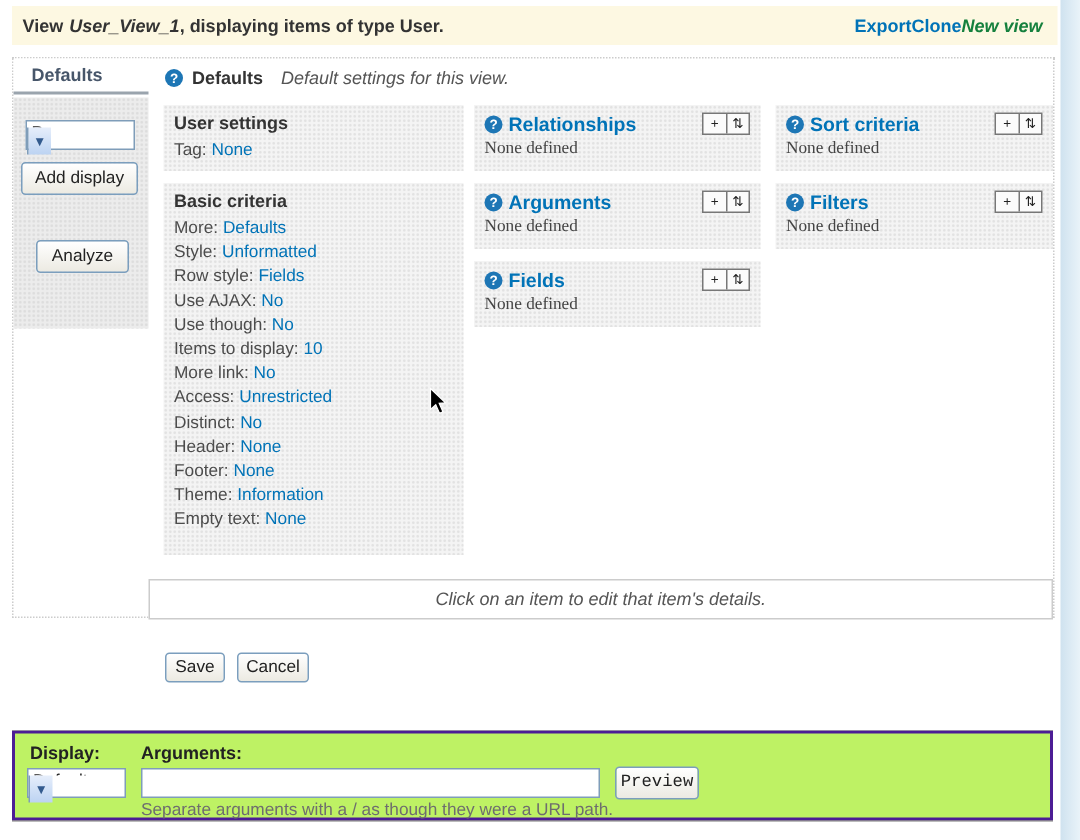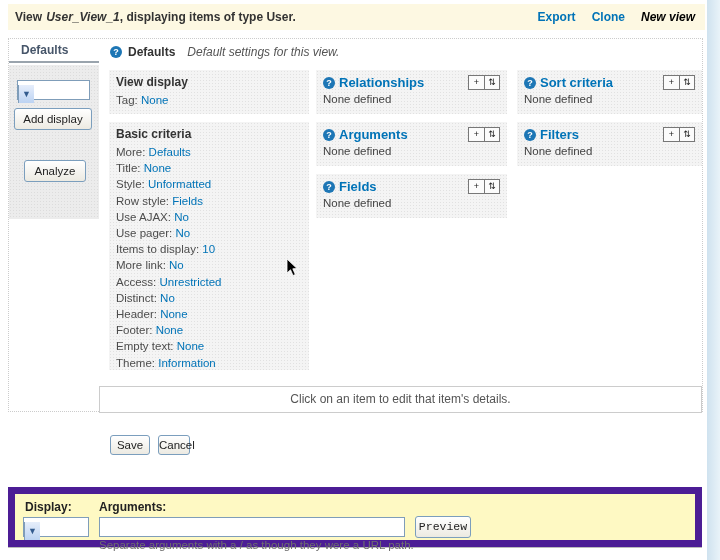--- a/index.html
+++ b/index.html
@@ -8,23 +8,23 @@
 
   
   .edge-strip { position:absolute; top:0; right:0; width:13px; height:560px;
     background:linear-gradient(to right,#cfe2ef,#e9f3f9); }
 
   
   .topbar { position:absolute; left:8px; top:4px; width:697px; height:26px;
     background:#fdf8e2; display:flex; align-items:center; padding:0 10px 0 7px; }
   .topbar .msg { font-weight:bold; color:#333; }
   .topbar .vname { font-style:italic; font-weight:bold; margin-left:4px; }
-  .topbar .links { margin-left:auto; display:flex; gap:16px; }
+  .topbar .links { margin-left:auto; display:flex; }
   .toplink { font-weight:bold; color:#0173b7; text-decoration:none; cursor:pointer; }
-  .toplink.newview { color:#000000; font-style:italic; }
+  .toplink.newview { color:#15803d; font-style:italic; }
 
   
   .views-box { position:absolute; left:8px; top:38px; width:695px; height:374px;
     border:1px dotted #ccc; background:#fff; }
   .tab { position:absolute; left:0; top:0; width:90px; height:24px; background:#fff;
     border-bottom:2px solid #9aa4ad; font-weight:bold; color:#47566a;
     padding-left:12px; line-height:22px; cursor:pointer; }
   .sidebar { position:absolute; left:0; top:26px; width:90px; height:154px;
     background-color:#ececec;
     background-image:radial-gradient(circle,#dcdcdc 0.8px, transparent 0.9px);
@@ -64,39 +64,39 @@
   .r3 { top:135px; height:44px; }
   .tall { top:83px; height:248px; }
 
   .b-head { display:flex; align-items:center; gap:4px; }
   .b-title-plain { font-weight:bold; color:#333; font-size:12px; }
   .b-title-link { font-weight:bold; color:#0173b7; font-size:13px; text-decoration:none; cursor:pointer; }
   .icon-group { margin-left:auto; display:flex; border:1px solid #777; background:#fbfbfb; }
   .icon-cell { width:15px; height:13px; font-size:9px; line-height:12px; text-align:center;
     color:#222; cursor:pointer; }
   .icon-cell + .icon-cell { border-left:1px solid #777; }
-  .empty-txt { color:#444; margin-top:3px; }
+  .empty-txt { color:#444; margin-top:3px;font-family:Liberation Serif, serif; }
 
   .setting-row { line-height:16.2px; color:#4c4c4c; white-space:nowrap; }
   .setting-row .lbl { color:#4c4c4c; }
   .setting-row .val { color:#0173b7; cursor:pointer; }
   .b-rows { margin-top:3px; }
 
   
   .footer-note { position:absolute; left:90px; top:347px; width:603px; height:27px;
     border:1px solid #ccc; background:#fff; text-align:center; line-height:25px;
-    color:#555; }
+    font-style:italic; color:#555; }
 
   
   .btn-save { position:absolute; left:110px; top:435px; width:40px; height:20px; line-height:18px; }
-  .btn-cancel { position:absolute; left:158px; top:435px; width:32px; height:20px; line-height:18px; }
+  .btn-cancel { position:absolute; left:158px; top:435px; width:48px; height:20px; line-height:18px; }
 
   
   .preview-panel { position:absolute; left:8px; top:487px; width:694px; height:60px;
-    border:7px solid #4c1d95; box-shadow:0 1px 0 #bbb; background:#fef9c3; }
+    border:2px solid #4c1d95; box-shadow:0 1px 0 #bbb; background:#bef264; }
   .pv-display-lbl { position:absolute; left:10px; top:6px; font-weight:bold; color:#222; }
   .sel-display { position:absolute; left:8px; top:23px; width:66px; }
   .pv-args-lbl { position:absolute; left:84px; top:6px; font-weight:bold; color:#222; }
   .pv-input { position:absolute; left:84px; top:23px; width:306px; height:20px;
     border:1px solid #7f9db9; padding:2px 4px; font-size:11.5px; font-family:"Liberation Sans",sans-serif; }
   .btn-preview { position:absolute; left:400px; top:22px; width:56px; height:22px; line-height:20px;font-family:Liberation Mono, monospace; }
   .pv-help { position:absolute; left:84px; top:45px; color:#6e6e6e; font-size:11.5px; }
 
   
   .cursor { position:absolute; left:286px; top:258px; width:12px; height:19px; }
@@ -131,49 +131,48 @@
   </div>
 
   <div class="help-line">
     <span class="qicon">?</span>
     <span class="h-title">Defaults</span>
     <span class="h-sub">Default settings for this view.</span>
   </div>
 
   <div class="bucket col1 r1">
     <div class="b-head">
-      <span class="b-title-plain">View display</span>
+      <span class="b-title-plain">User settings</span>
     </div>
     <div class="b-rows">
       <div class="setting-row">
         <span class="lbl">Tag:</span>
         <span class="val">None</span>
       </div>
     </div>
   </div>
 
   <div class="bucket col1 tall">
     <div class="b-head">
       <span class="b-title-plain">Basic criteria</span>
     </div>
     <div class="b-rows">
       <div class="setting-row"><span class="lbl">More:</span> <span class="val">Defaults</span></div>
-      <div class="setting-row"><span class="lbl">Title:</span> <span class="val">None</span></div>
       <div class="setting-row"><span class="lbl">Style:</span> <span class="val">Unformatted</span></div>
       <div class="setting-row"><span class="lbl">Row style:</span> <span class="val">Fields</span></div>
       <div class="setting-row"><span class="lbl">Use AJAX:</span> <span class="val">No</span></div>
-      <div class="setting-row"><span class="lbl">Use pager:</span> <span class="val">No</span></div>
+      <div class="setting-row"><span class="lbl">Use though:</span> <span class="val">No</span></div>
       <div class="setting-row"><span class="lbl">Items to display:</span> <span class="val">10</span></div>
       <div class="setting-row"><span class="lbl">More link:</span> <span class="val">No</span></div>
       <div class="setting-row"><span class="lbl">Access:</span> <span class="val">Unrestricted</span></div>
       <div class="setting-row"><span class="lbl">Distinct:</span> <span class="val">No</span></div>
       <div class="setting-row"><span class="lbl">Header:</span> <span class="val">None</span></div>
       <div class="setting-row"><span class="lbl">Footer:</span> <span class="val">None</span></div>
+      <div class="setting-row"><span class="lbl">Theme:</span> <span class="val">Information</span></div>
       <div class="setting-row"><span class="lbl">Empty text:</span> <span class="val">None</span></div>
-      <div class="setting-row"><span class="lbl">Theme:</span> <span class="val">Information</span></div>
     </div>
   </div>
 
   <div class="bucket col2 r1">
     <div class="b-head">
       <span class="qicon">?</span>
       <a class="b-title-link">Relationships</a>
       <span class="icon-group">
         <span class="icon-cell">+</span>
         <span class="icon-cell">⇅</span>

